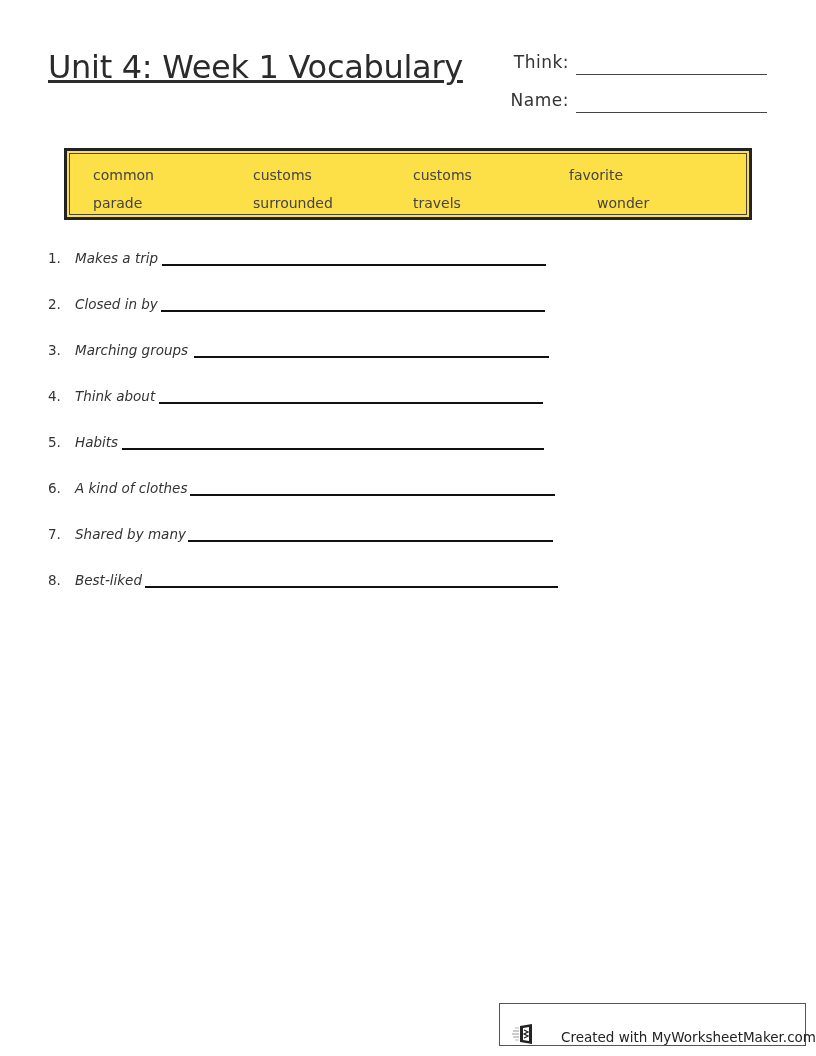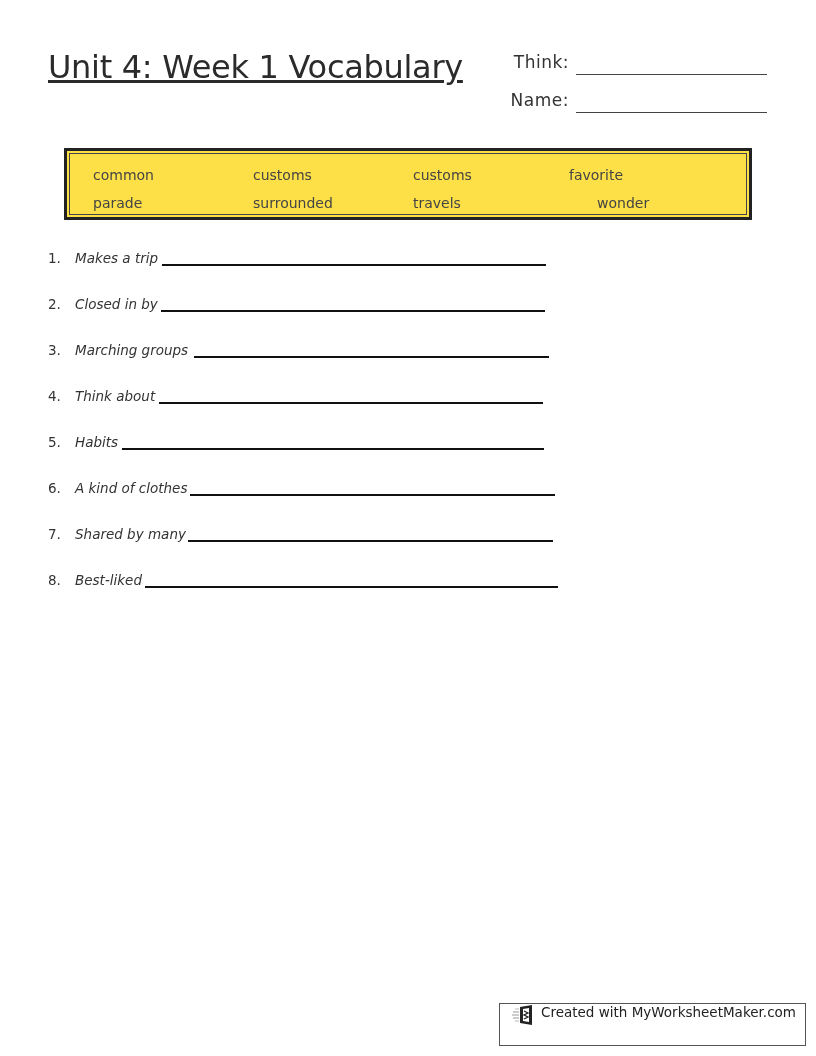--- a/index.html
+++ b/index.html
@@ -90,23 +90,24 @@
       height: 2px;
       background: #111;
     }
 
     .footer {
       position: absolute;
       left: 499px; top: 1003px;
       width: 307px; height: 43px;
       border: 1px solid #555;
       display: flex;
-      align-items: flex-start;
+      align-items: flex-end;
       padding-left: 12px;
       background: #fff;
+      gap: 20px;
     }
     .footer-icon {
       width: 24px; height: 22px;
       margin-right: 5px;
       display: inline-block;
     }
     .footer-text {
       font-size: 13.5px;
       color: #222;
       white-space: nowrap;

